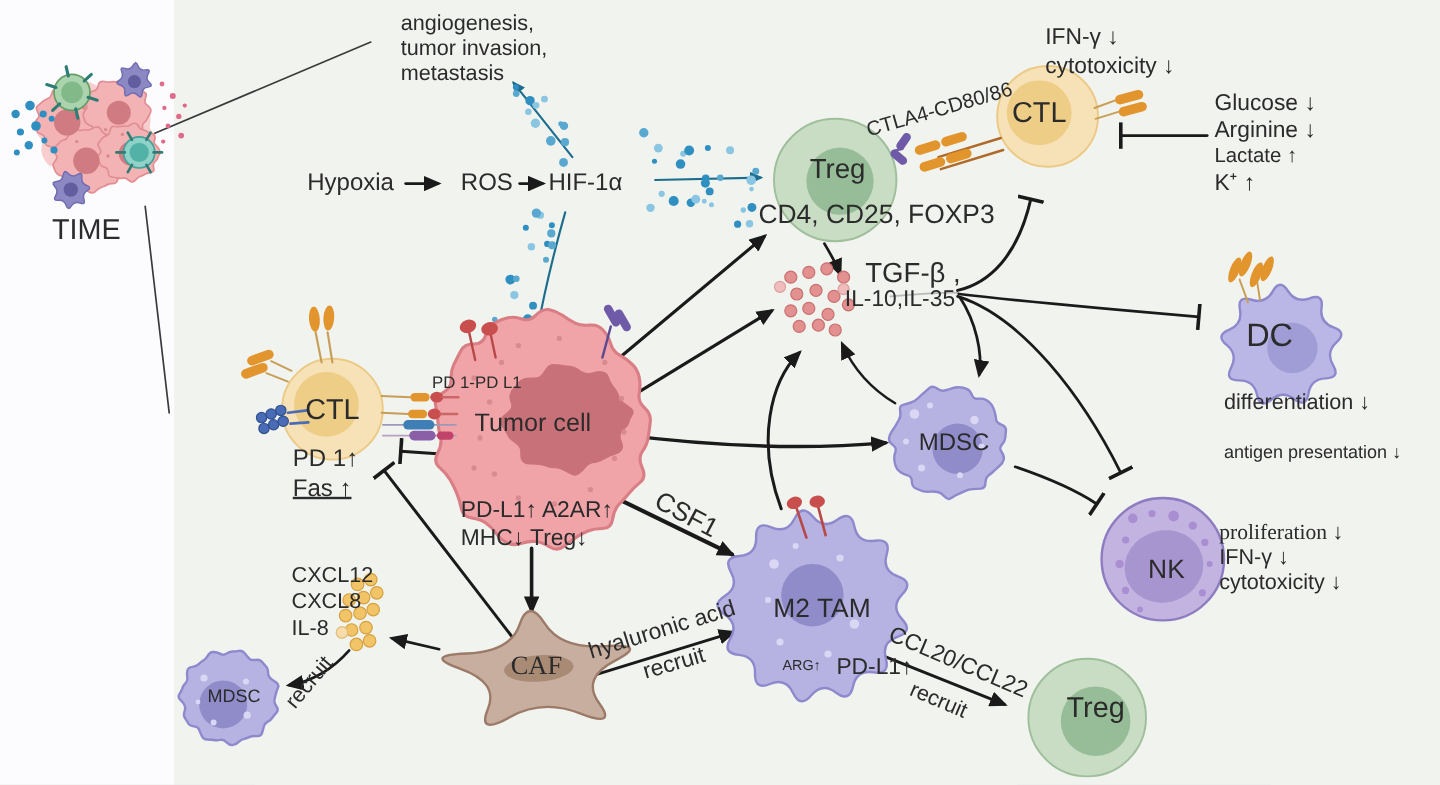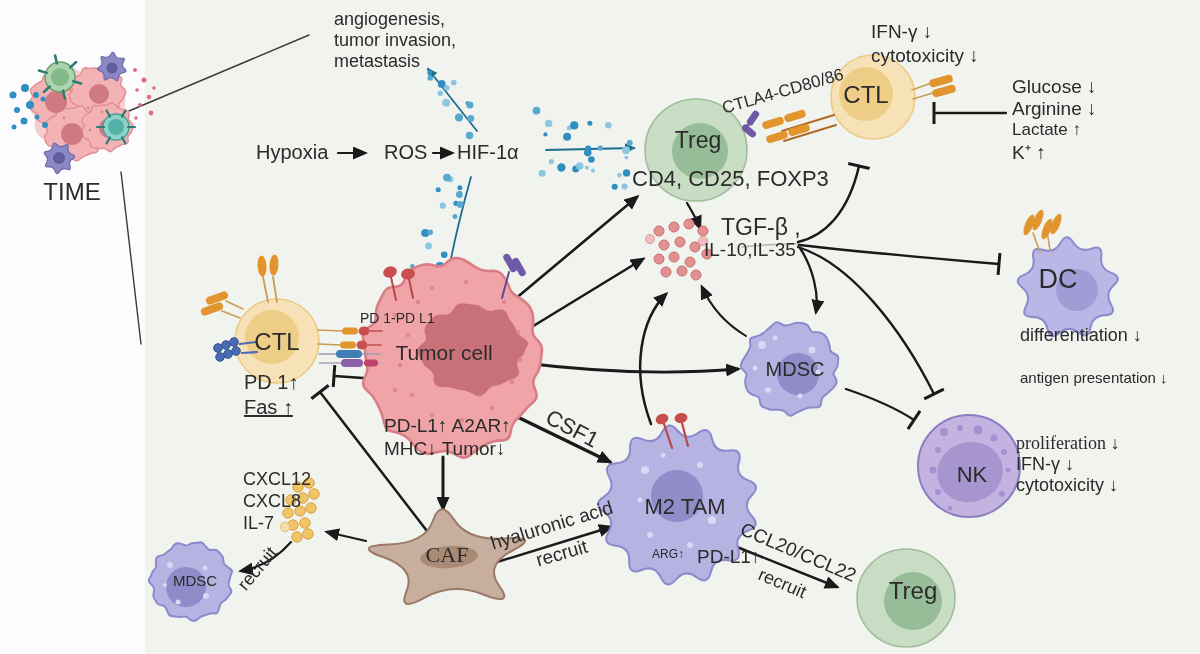--- a/index.html
+++ b/index.html
@@ -377,30 +377,30 @@
 
   <div class="lbl c" style="left:795px;top:369px;font-size:20px;">MDSC</div>
 
   <div class="lbl c" style="left:972px;top:475px;font-size:22px;">NK</div>
   <div class="lbl" style="left:1016px;top:434px;font-size:18px;font-family:Liberation Serif, serif;">proliferation ↓</div>
   <div class="lbl" style="left:1016px;top:455px;font-size:18px;">IFN-γ ↓</div>
   <div class="lbl" style="left:1016px;top:476px;font-size:18px;">cytotoxicity ↓</div>
 
   <div class="lbl c" style="left:444px;top:353px;font-size:21px;">Tumor cell</div>
   <div class="lbl" style="left:384px;top:416px;font-size:19px;">PD-L1↑ A2AR↑</div>
-  <div class="lbl" style="left:384px;top:439px;font-size:19px;">MHC↓  Tumor↓</div>
+  <div class="lbl" style="left:384px;top:439px;font-size:19px;">MHC↓  Treg↓</div>
   <div class="lbl" style="left:320px;top:311px;font-size:14px;margin-left:40px;">PD 1-PD L1</div>
 
   <div class="lbl c" style="left:277px;top:342px;font-size:24px;">CTL</div>
   <div class="lbl" style="left:244px;top:371px;font-size:20px;">PD 1↑</div>
   <div class="lbl" style="left:244px;top:396px;font-size:20px;text-decoration:underline;">Fas ↑</div>
 
   <div class="lbl" style="left:243px;top:470px;font-size:18px;">CXCL12</div>
   <div class="lbl" style="left:243px;top:492px;font-size:18px;">CXCL8</div>
-  <div class="lbl" style="left:243px;top:514px;font-size:18px;">IL-7</div>
+  <div class="lbl" style="left:243px;top:514px;font-size:18px;">IL-8</div>
 
   <div class="lbl c" style="left:195px;top:581px;font-size:15px;">MDSC</div>
   <div class="lbl" style="left:258px;top:569px;font-size:18px;transform:translate(-50%,-50%) rotate(-50deg);">recruit</div>
 
   <div class="lbl c" style="left:447px;top:555px;font-size:22px;font-family:Liberation Serif, serif;">CAF</div>
   <div class="lbl" style="left:572px;top:429px;font-size:22px;transform:translate(-50%,-50%) rotate(28deg);">CSF1</div>
   <div class="lbl" style="left:552px;top:526px;font-size:19px;transform:translate(-50%,-50%) rotate(-17deg);">hyaluronic acid</div>
   <div class="lbl" style="left:562px;top:554px;font-size:19px;transform:translate(-50%,-50%) rotate(-16deg);">recruit</div>
 
   <div class="lbl c" style="left:685px;top:507px;font-size:22px;">M2 TAM</div>

